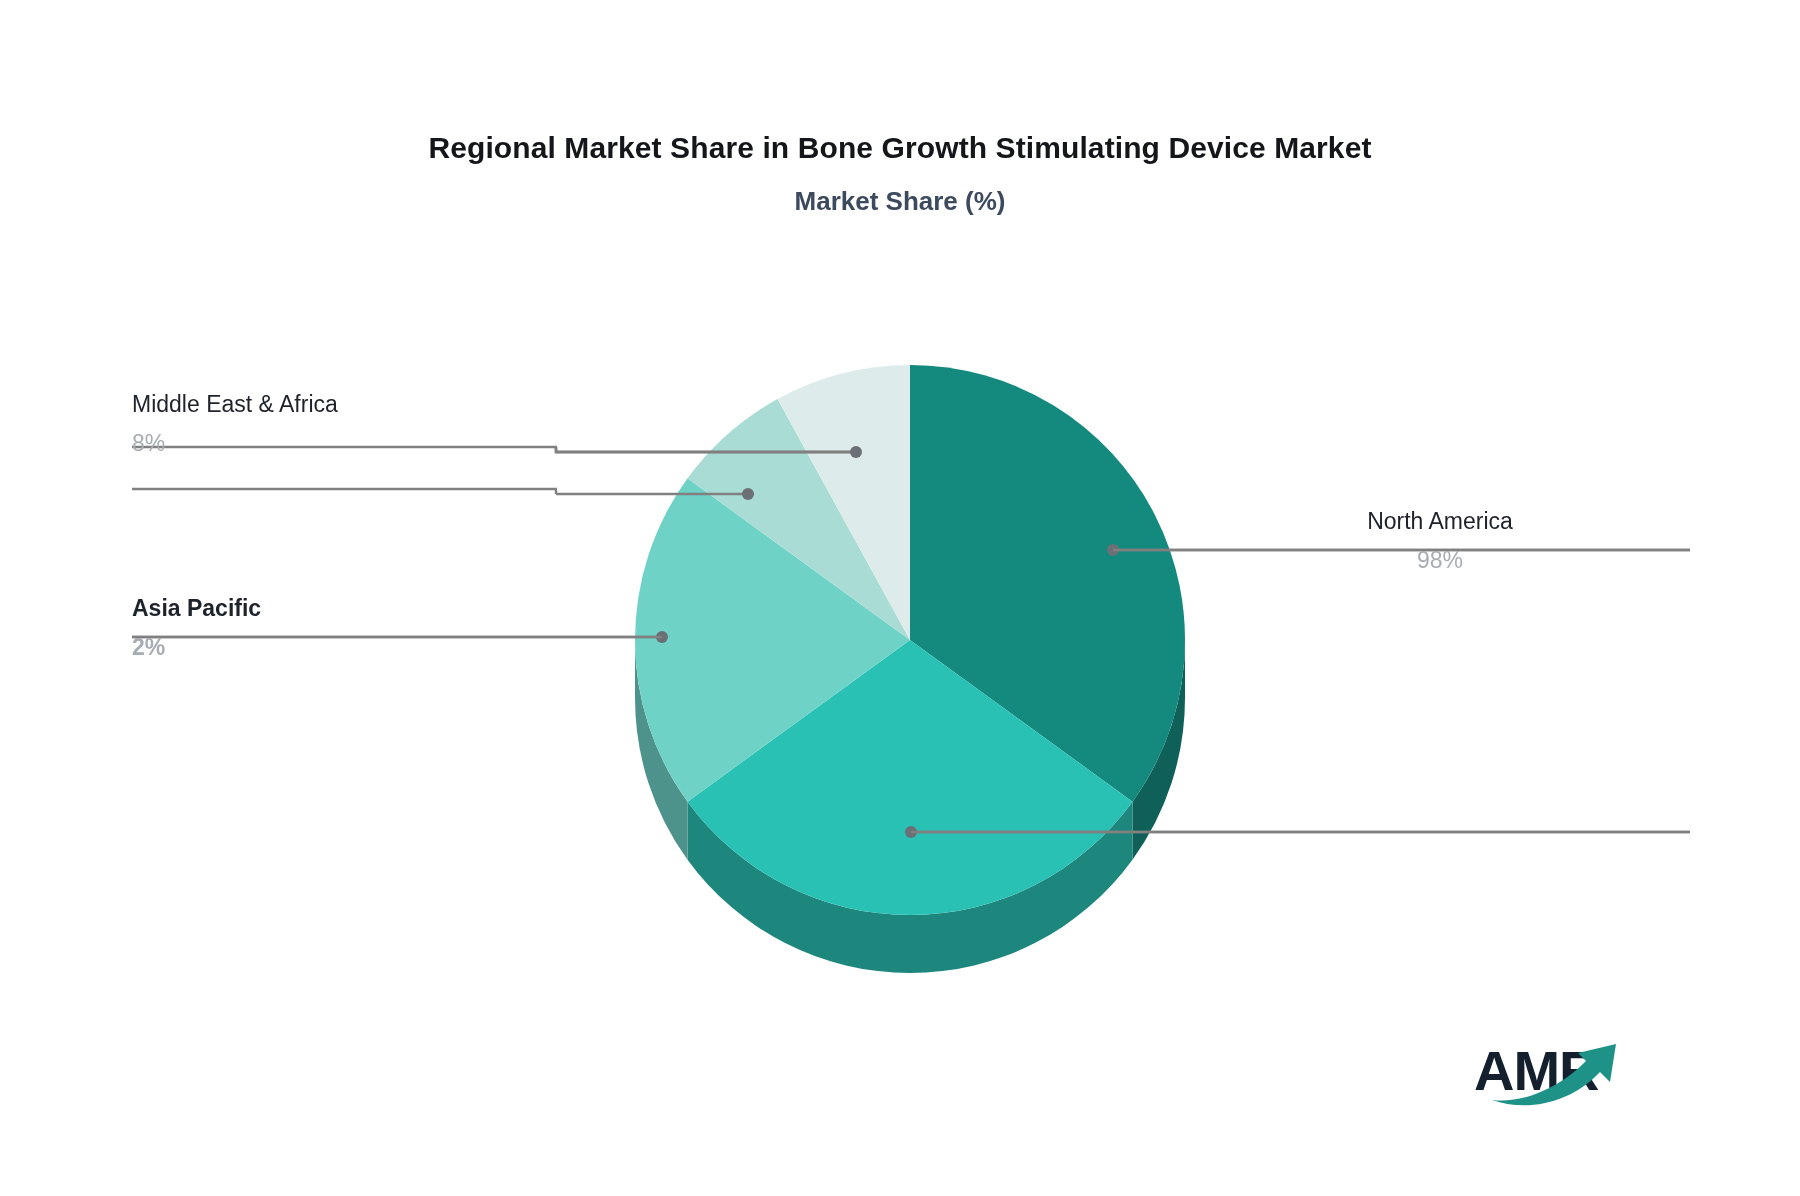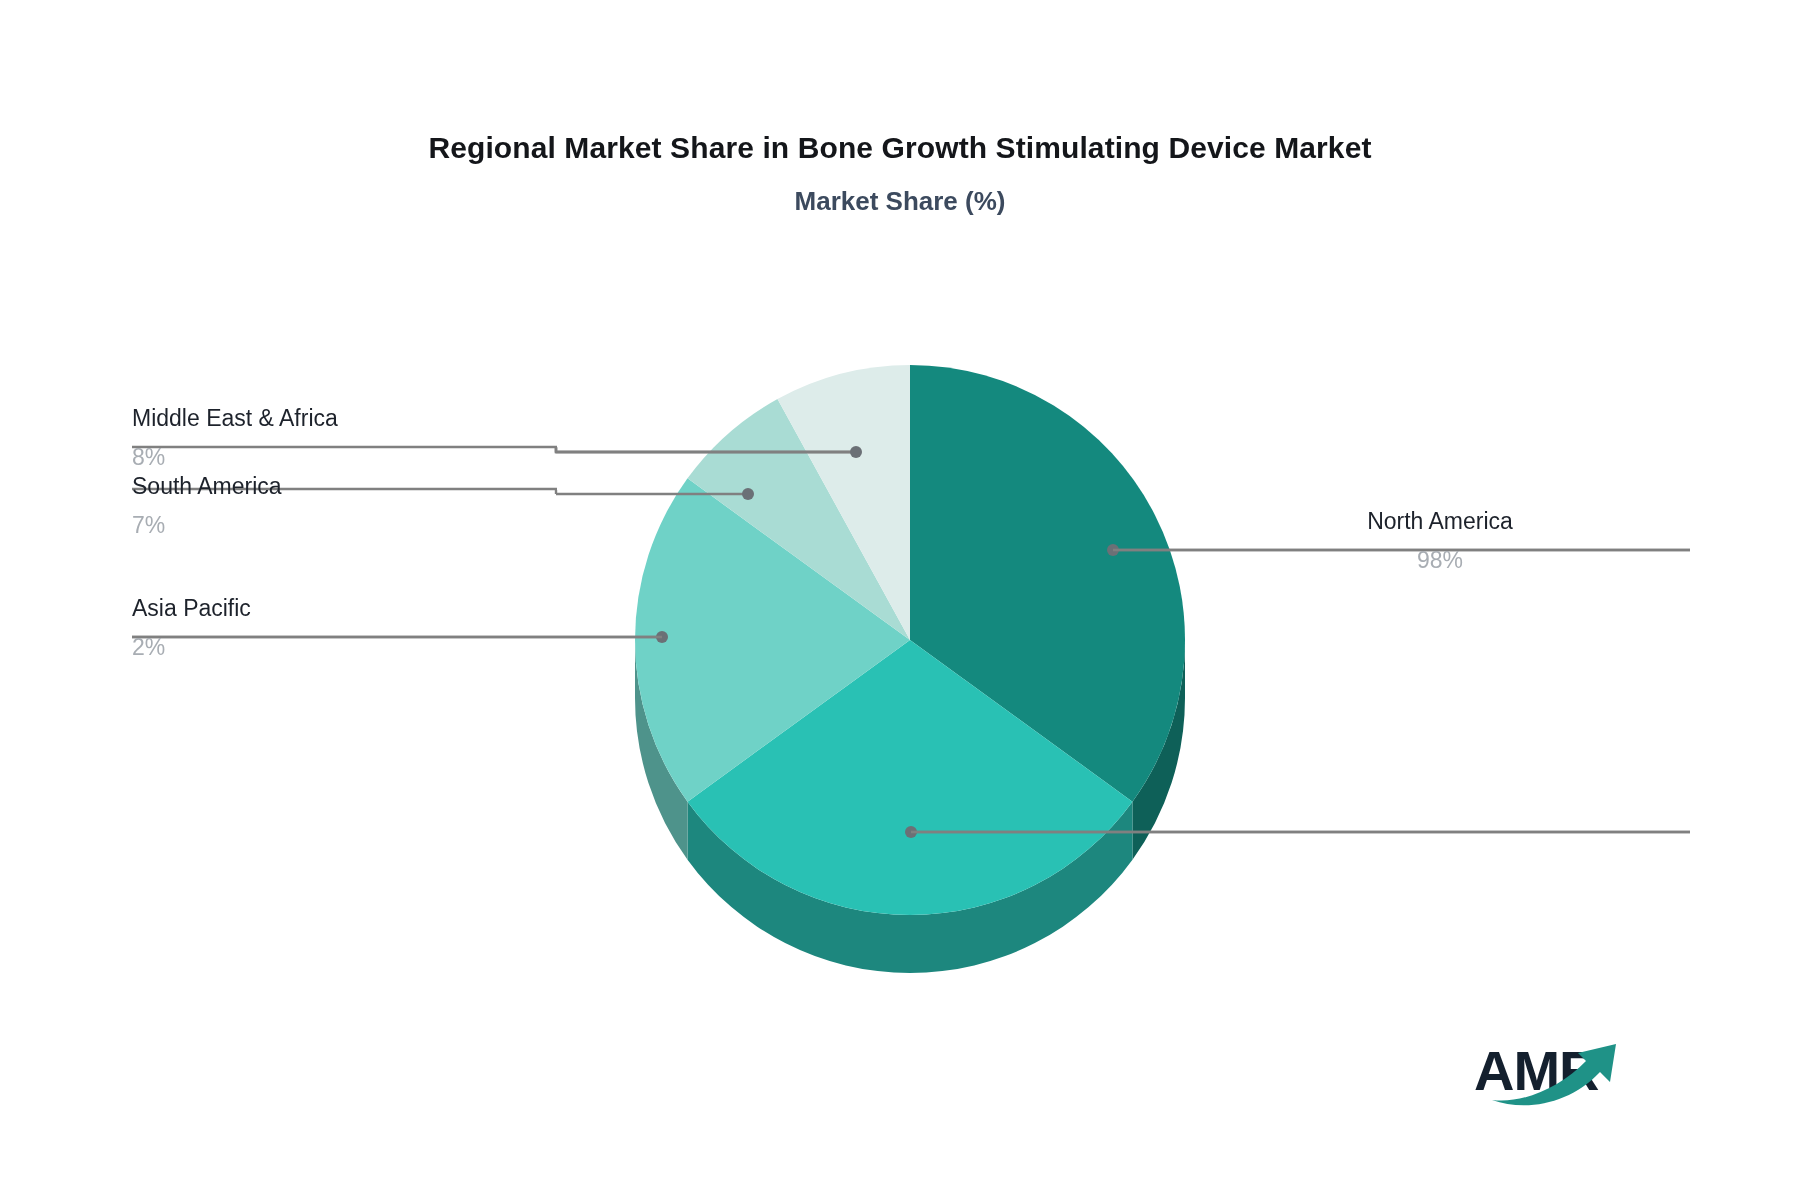--- a/index.html
+++ b/index.html
@@ -143,31 +143,27 @@
 
     <g stroke="#808080" stroke-width="2.4">
       <line x1="132" y1="447" x2="557" y2="447"></line>
       <line x1="132" y1="489" x2="557" y2="489"></line>
       <line x1="132" y1="637" x2="662" y2="637"></line>
       <line x1="1113" y1="550" x2="1690" y2="550"></line>
       <line x1="911" y1="832" x2="1690" y2="832"></line>
     </g>
   </svg>
 
-  <div class="callout left" style="left:132px; top:393px;margin-top:14px;">
+  <div class="callout left" style="left:132px; top:393px;">
     <span class="cl-name">Middle East &amp; Africa</span>
     <span class="cl-value">8%</span>
   </div>
 
-  <div class="callout left" style="left:132px; top:475px;">
-    <span class="cl-name">South America</span>
-    <span class="cl-value">7%</span>
-  </div>
 
-  <div class="callout left" style="left:132px; top:597px;">
+  <div class="callout left" style="left:132px; top:597px;font-weight:bold;">
     <span class="cl-name">Asia Pacific</span>
     <span class="cl-value">2%</span>
   </div>
 
   <div class="callout right" style="right:110px; top:510px; width:500px;">
     <span class="cl-name">North America</span>
     <span class="cl-value">98%</span>
   </div>
 
 

